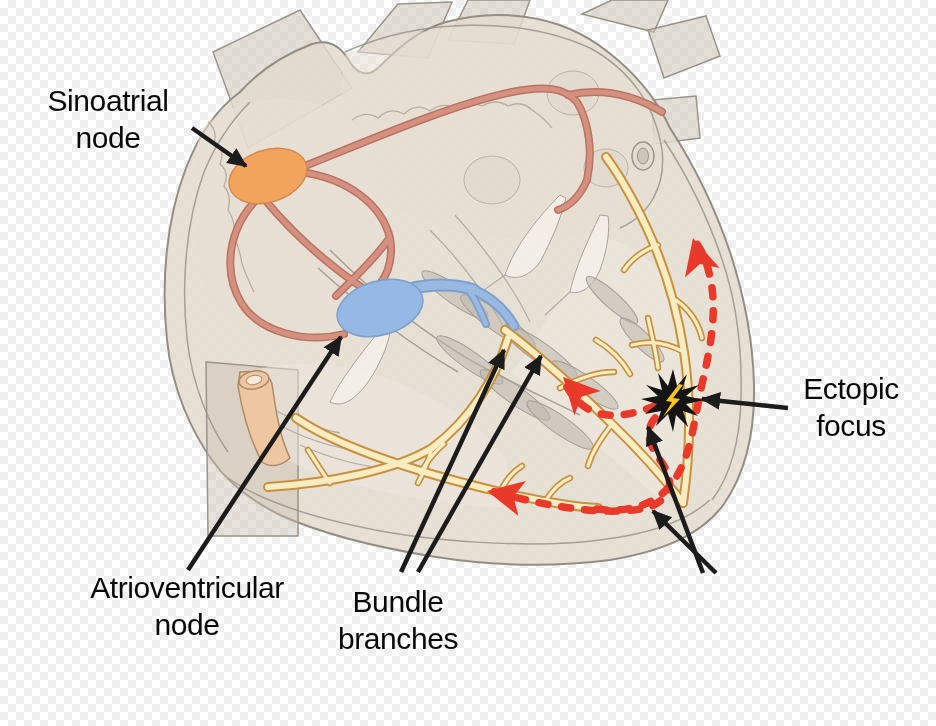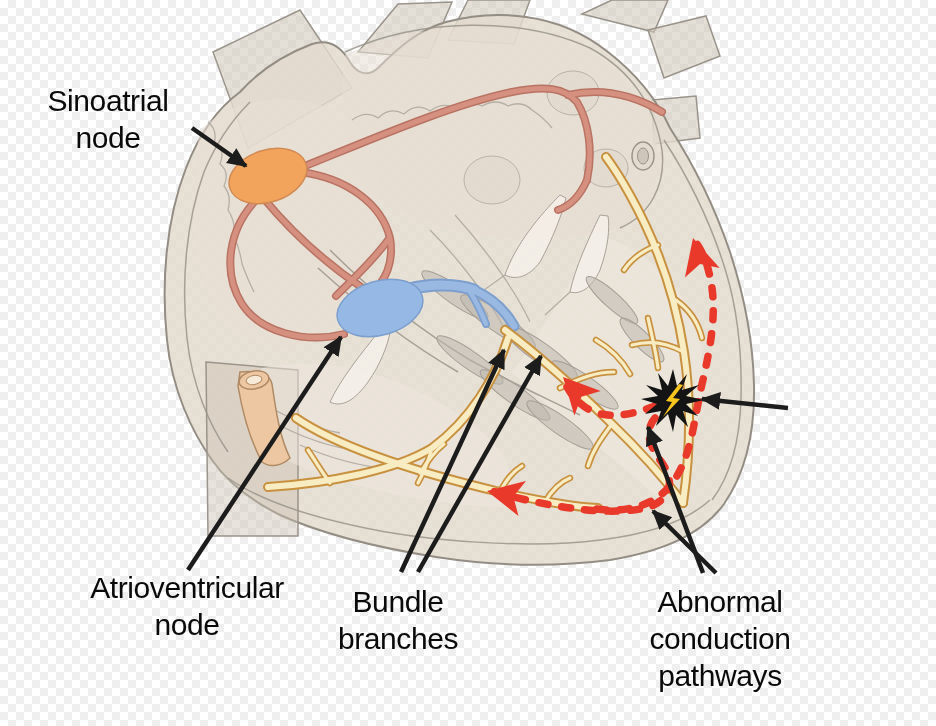--- a/index.html
+++ b/index.html
@@ -213,21 +213,20 @@
     <line class="blk" x1="188" y1="570" x2="341" y2="337" marker-end="url(#ah)"></line>
     <line class="blk" x1="401" y1="572" x2="504" y2="350" marker-end="url(#ah)"></line>
     <line class="blk" x1="418" y1="572" x2="541" y2="356" marker-end="url(#ah)"></line>
     <line class="blk" x1="703" y1="573" x2="648" y2="427" marker-end="url(#ah)"></line>
     <line class="blk" x1="716" y1="573" x2="653" y2="511" marker-end="url(#ah)"></line>
   </g>
 </svg>
 
 <div class="lbl" style="left:8px;   top:82px;  width:200px;">Sinoatrial
 node</div>
+<div class="lbl" style="left:776px; top:370px; width:150px;">Ectopic
+focus</div>
 <div class="lbl" style="left:42px;  top:569px; width:290px;">Atrioventricular
 node</div>
 <div class="lbl" style="left:321px; top:583px; width:154px;">Bundle
 branches</div>
-<div class="lbl" style="left:614px; top:583px; width:212px;">Abnormal
-conduction
-pathways</div>
 
 </div>
 
 </body></html>

